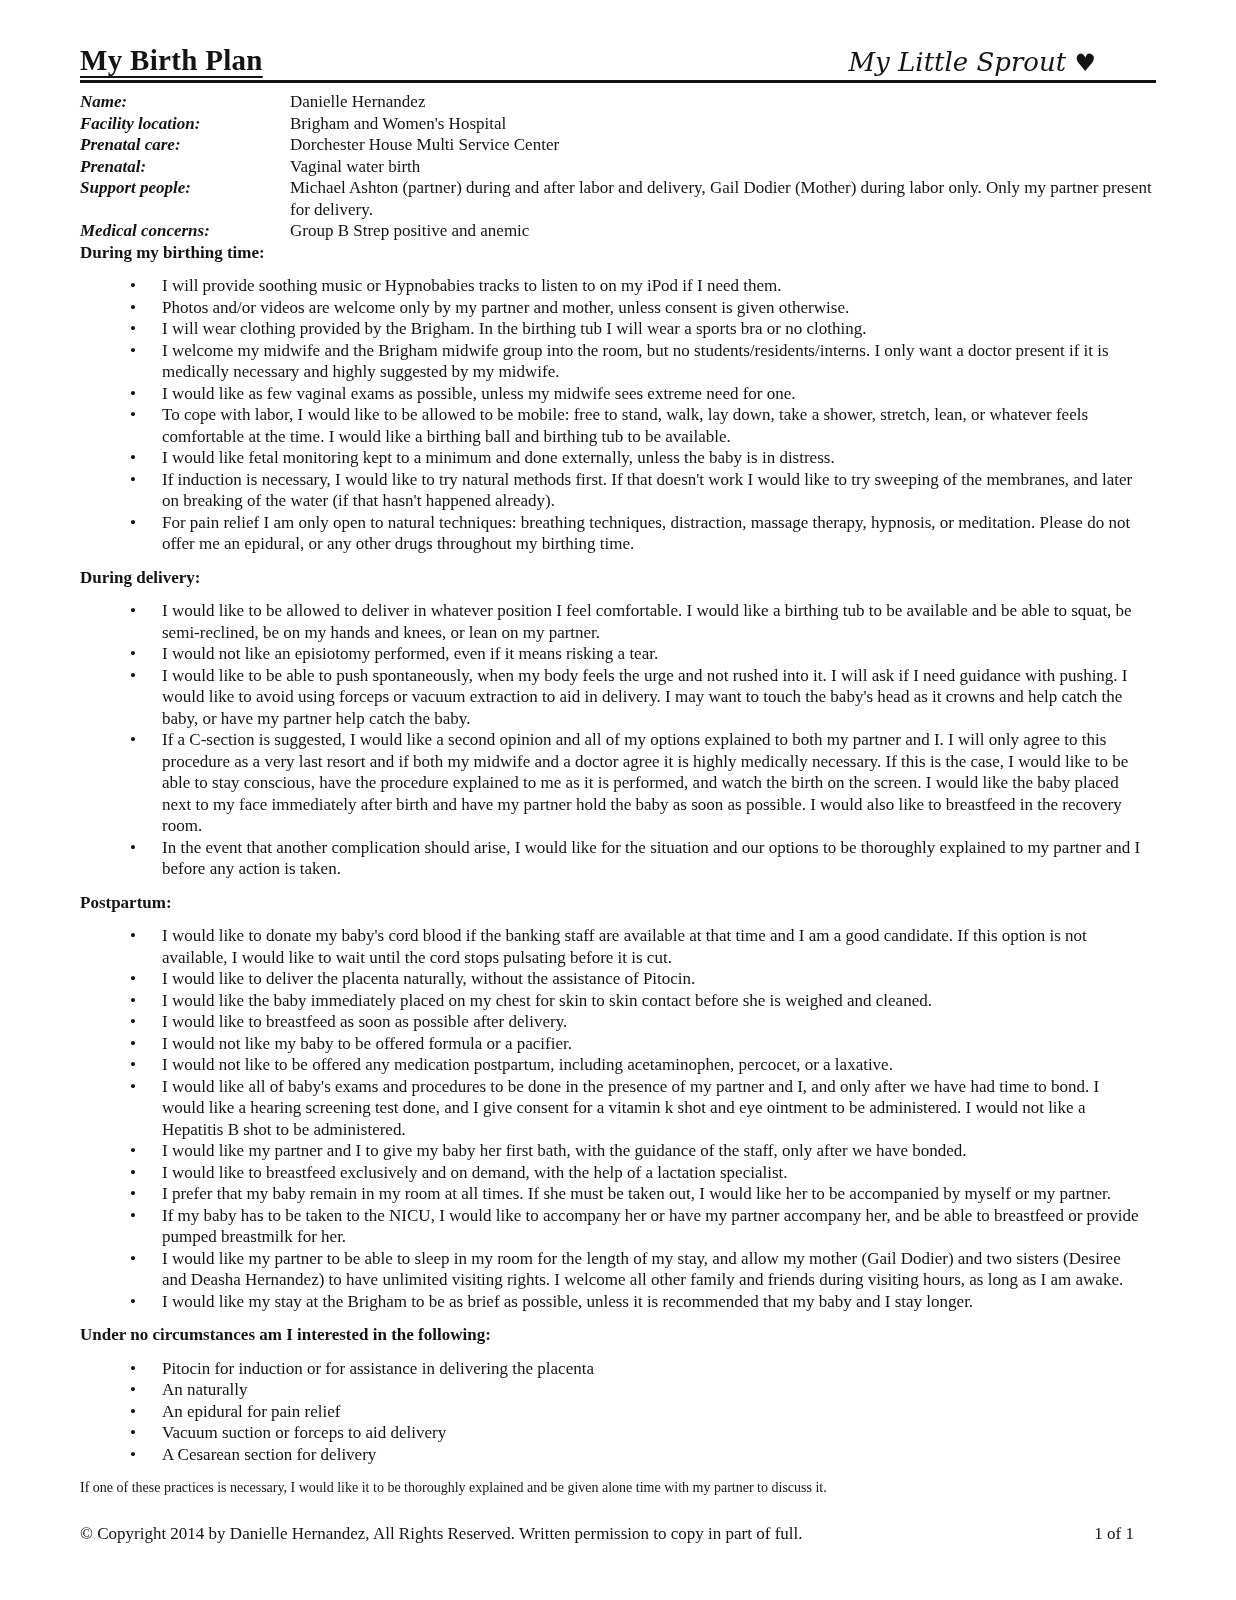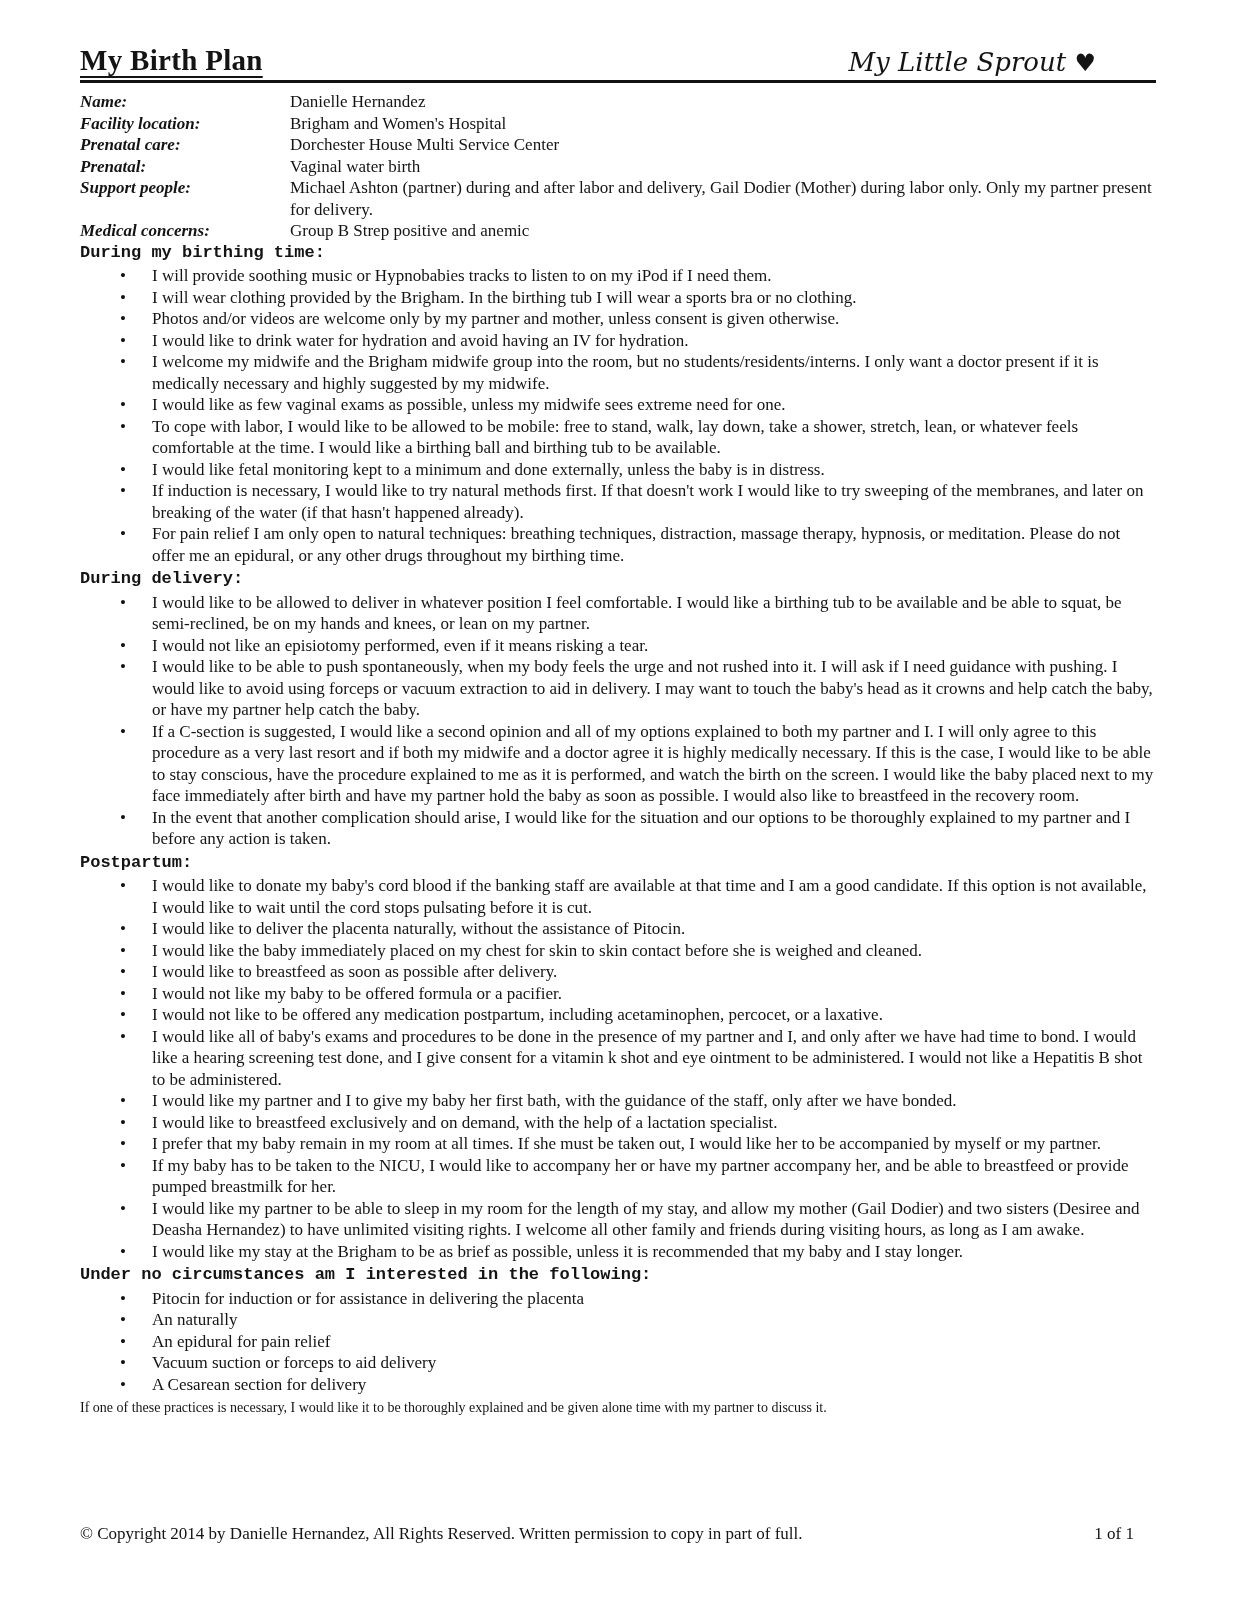--- a/index.html
+++ b/index.html
@@ -49,24 +49,23 @@
     margin-top: 8px;
     font-size: 17px;
     line-height: 21.5px;
   }
   .info-label { font-weight: bold; font-style: italic; }
   .sec-heading {
     margin: 0;
     font-size: 17px;
     line-height: 21.5px;
     font-weight: bold;
-    font-family: Liberation Mono, monospace;
   }
   ul.bullets {
-    margin: 2px;
+    margin: 12px;
     padding: 0;
     list-style: none;
     font-size: 17px;
     line-height: 21.5px;
   }
   ul.bullets li {
     position: relative;
     padding-left: 70px;
   }
   ul.bullets li::before {
@@ -113,23 +112,22 @@
     <div class="info-value">Vaginal water birth</div>
     <div class="info-label">Support people:</div>
     <div class="info-value">Michael Ashton (partner) during and after labor and delivery, Gail Dodier (Mother) during labor only. Only my partner present for delivery.</div>
     <div class="info-label">Medical concerns:</div>
     <div class="info-value">Group B Strep positive and anemic</div>
   </div>
 
   <h2 class="sec-heading">During my birthing time:</h2>
   <ul class="bullets">
     <li>I will provide soothing music or Hypnobabies tracks to listen to on my iPod if I need them.</li>
+    <li>Photos and/or videos are welcome only by my partner and mother, unless consent is given otherwise.</li>
     <li>I will wear clothing provided by the Brigham. In the birthing tub I will wear a sports bra or no clothing.</li>
-    <li>Photos and/or videos are welcome only by my partner and mother, unless consent is given otherwise.</li>
-    <li>I would like to drink water for hydration and avoid having an IV for hydration.</li>
     <li>I welcome my midwife and the Brigham midwife group into the room, but no students/residents/interns. I only want a doctor present if it is medically necessary and highly suggested by my midwife.</li>
     <li>I would like as few vaginal exams as possible, unless my midwife sees extreme need for one.</li>
     <li>To cope with labor, I would like to be allowed to be mobile: free to stand, walk, lay down, take a shower, stretch, lean, or whatever feels comfortable at the time. I would like a birthing ball and birthing tub to be available.</li>
     <li>I would like fetal monitoring kept to a minimum and done externally, unless the baby is in distress.</li>
     <li>If induction is necessary, I would like to try natural methods first. If that doesn't work I would like to try sweeping of the membranes, and later on breaking of the water (if that hasn't happened already).</li>
     <li>For pain relief I am only open to natural techniques: breathing techniques, distraction, massage therapy, hypnosis, or meditation. Please do not offer me an epidural, or any other drugs throughout my birthing time.</li>
   </ul>
 
   <h2 class="sec-heading">During delivery:</h2>
   <ul class="bullets">

